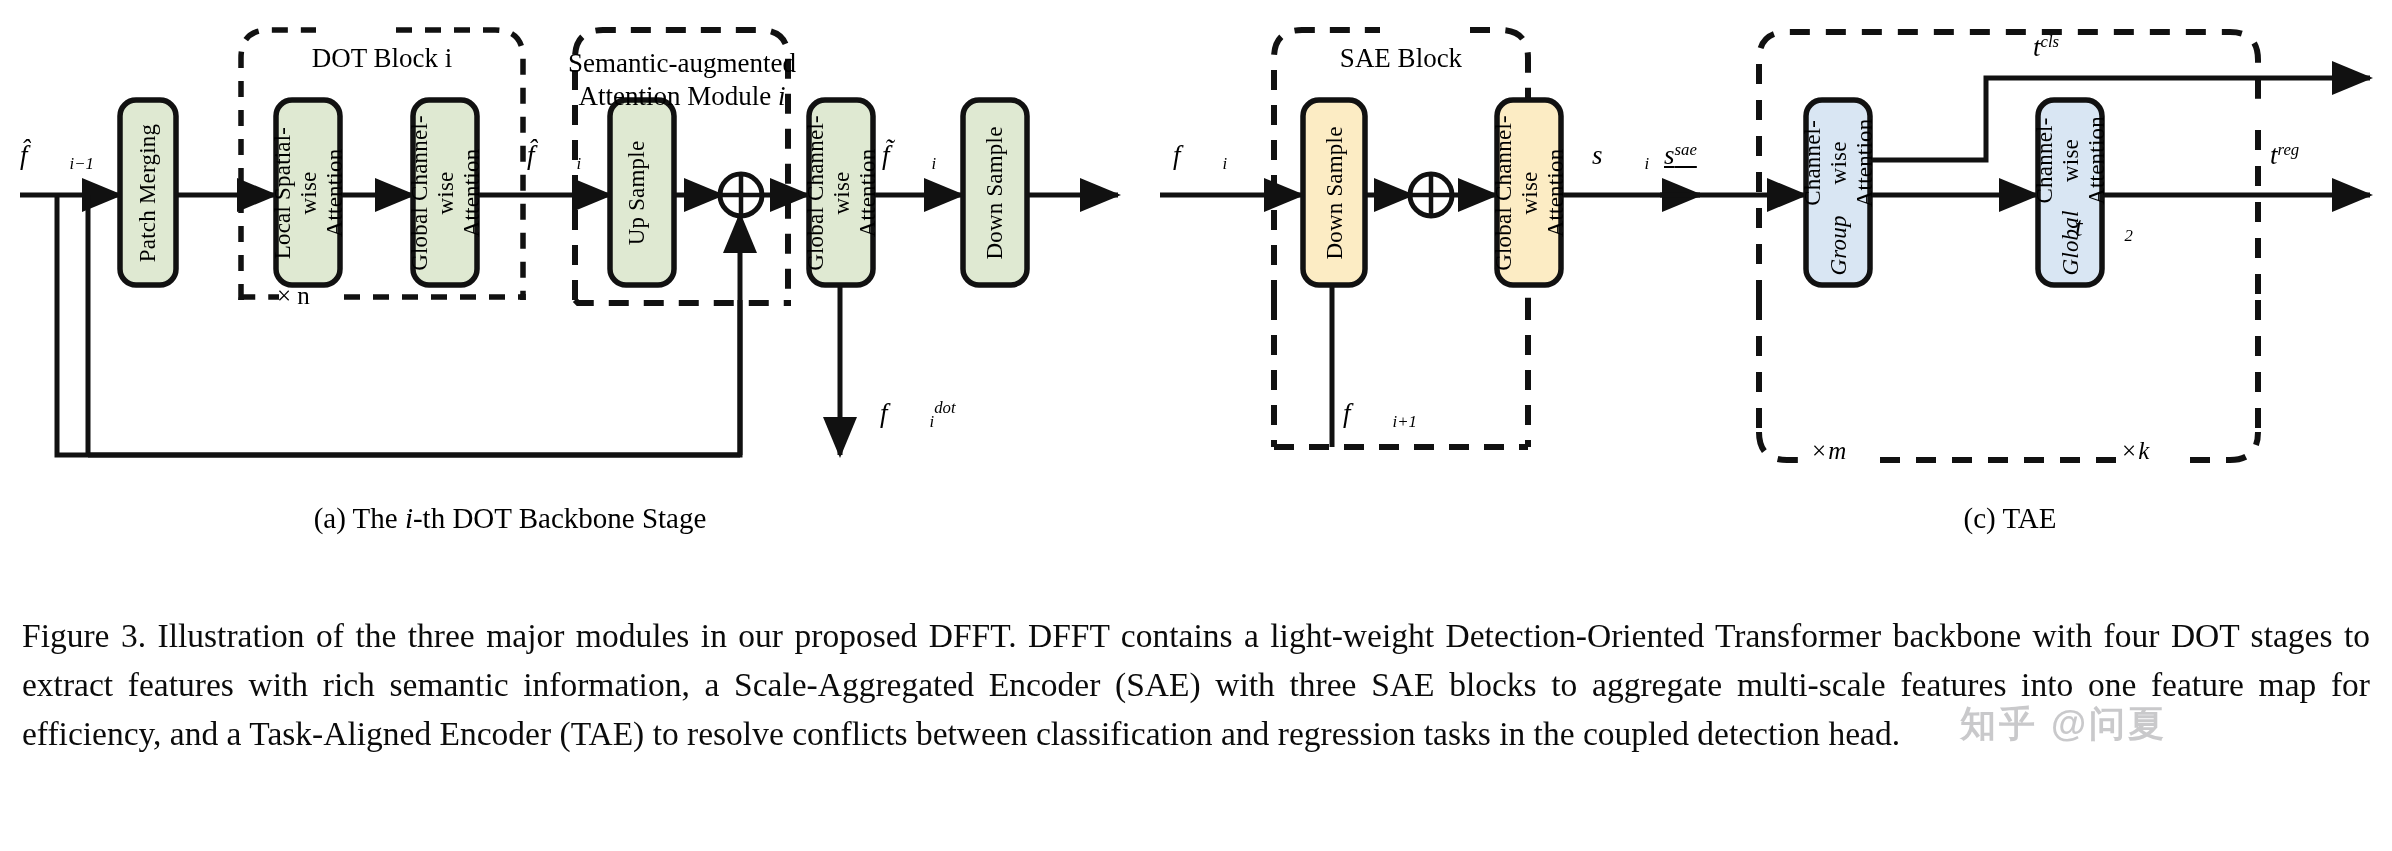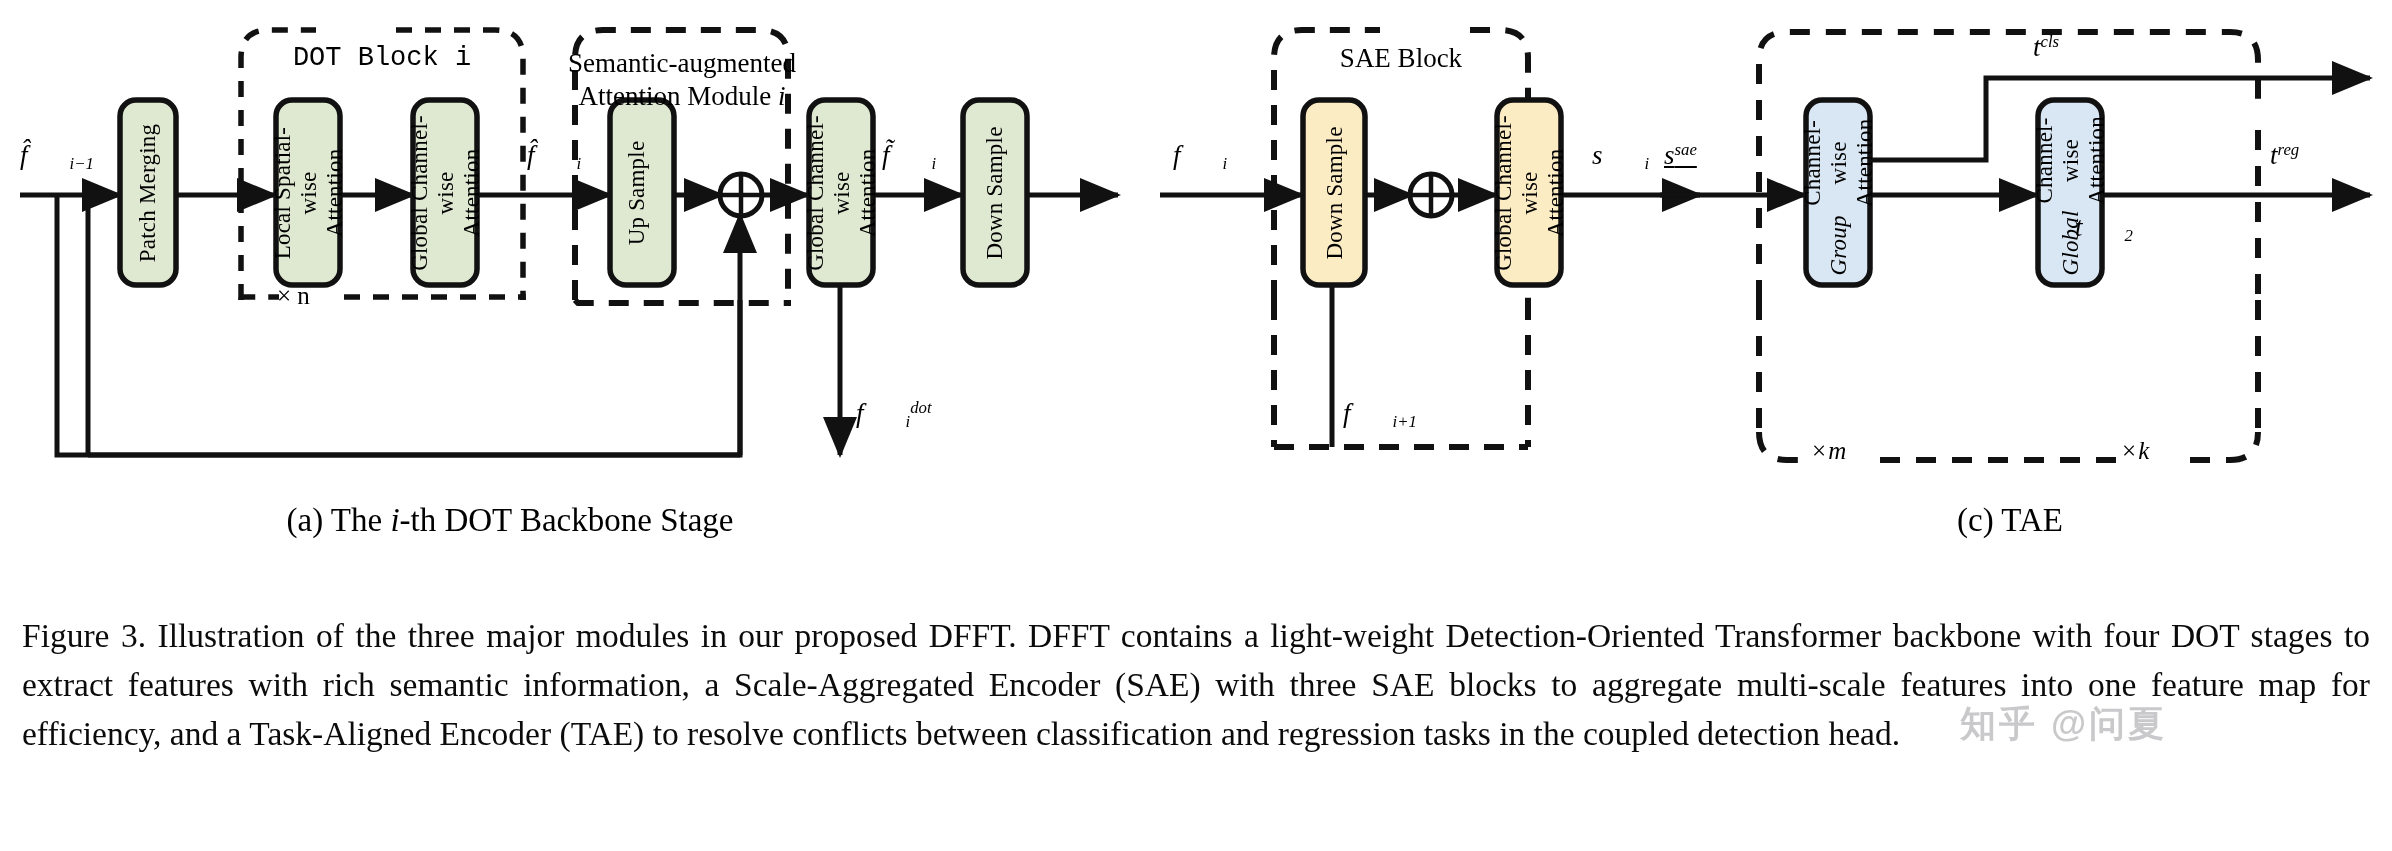--- a/index.html
+++ b/index.html
@@ -28,21 +28,21 @@
   
   .lbl{
     position:absolute;
     font-family:"Liberation Serif","DejaVu Serif",serif;
     white-space:nowrap;
     pointer-events:none;
   }
   .title{font-size:27px;text-align:center;line-height:1.22;}
   .math{font-style:italic;font-size:27px;}
   .times{font-size:25px;font-style:normal;}
-  .subcap{font-size:33px;text-align:center;}
+  .subcap{font-size:29px;text-align:center;}
 
   sub,sup{font-size:.62em;font-style:italic;}
   sub{vertical-align:-.28em;margin-left:42px;}
   sup{vertical-align:.52em;text-align:center;}
 
   
   .caption{
     position:absolute;left:22px;top:612px;width:2348px;
     font-family:"Liberation Serif","DejaVu Serif",serif;
     font-size:33.5px;line-height:1.46;
@@ -164,38 +164,38 @@
 
       <path d="M1870,160 L1986,160 L1986,78 L2370,78" stroke-width="5" marker-end="url(#ah)"></path>
 
       <g fill="#d9e6f3" stroke="#111" stroke-width="5.5">
         <rect x="1806" y="100" width="64" height="185" rx="16"></rect>
         <rect x="2038" y="100" width="64" height="185" rx="16"></rect>
       </g>
     </g>
   </svg>
 
-  <div class="lbl title" style="left:232px;top:42px;width:300px;font-family:Liberation Mono, monospace;"><span>DOT Block i</span></div>
+  <div class="lbl title" style="left:232px;top:42px;width:300px;"><span>DOT Block i</span></div>
 
   <div class="lbl title" style="left:568px;top:34px;width:228px;margin-top:13px;">Semantic-augmented<br>Attention Module&nbsp;<i>i</i></div>
 
   <div class="blk-label rot" style="left:34px;top:170px;width:228px;height:46px;">Patch Merging</div>
   <div class="blk-label rot" style="left:226px;top:170px;width:165px;height:46px;">Local Spatial-wise
 Attention</div>
   <div class="blk-label rot" style="left:363px;top:170px;width:165px;height:46px;">Global Channel-wise
 Attention</div>
   <div class="blk-label rot" style="left:547px;top:170px;width:180px;height:46px;">Up Sample</div>
   <div class="blk-label rot" style="left:759px;top:170px;width:165px;height:46px;">Global Channel-wise
 Attention</div>
   <div class="blk-label rot" style="left:900px;top:170px;width:190px;height:46px;">Down Sample</div>
 
   <div class="lbl math" style="left:20px;top:140px;">f̂<sub>i−1</sub></div>
   <div class="lbl math" style="left:527px;top:140px;">f̂<sub>i</sub></div>
   <div class="lbl math" style="left:882px;top:140px;">f̃<sub>i</sub></div>
-  <div class="lbl math" style="left:856px;top:398px;">f<sub>i</sub><sup>dot</sup></div>
+  <div class="lbl math" style="left:880px;top:398px;">f<sub>i</sub><sup>dot</sup></div>
 
   <div class="lbl times" style="left:277px;top:282px;"><span>× n</span></div>
 
   <div class="lbl subcap" style="left:70px;top:502px;width:880px;">(a) The <i>i</i>-th DOT Backbone Stage</div>
 
   <div class="lbl title" style="left:1281px;top:42px;width:240px;"><span>SAE Block</span></div>
 
   <div class="blk-label rot" style="left:1240px;top:170px;width:190px;height:46px;">Down Sample</div>
   <div class="blk-label rot" style="left:1447px;top:170px;width:165px;height:46px;">Global Channel-wise
 Attention</div>

